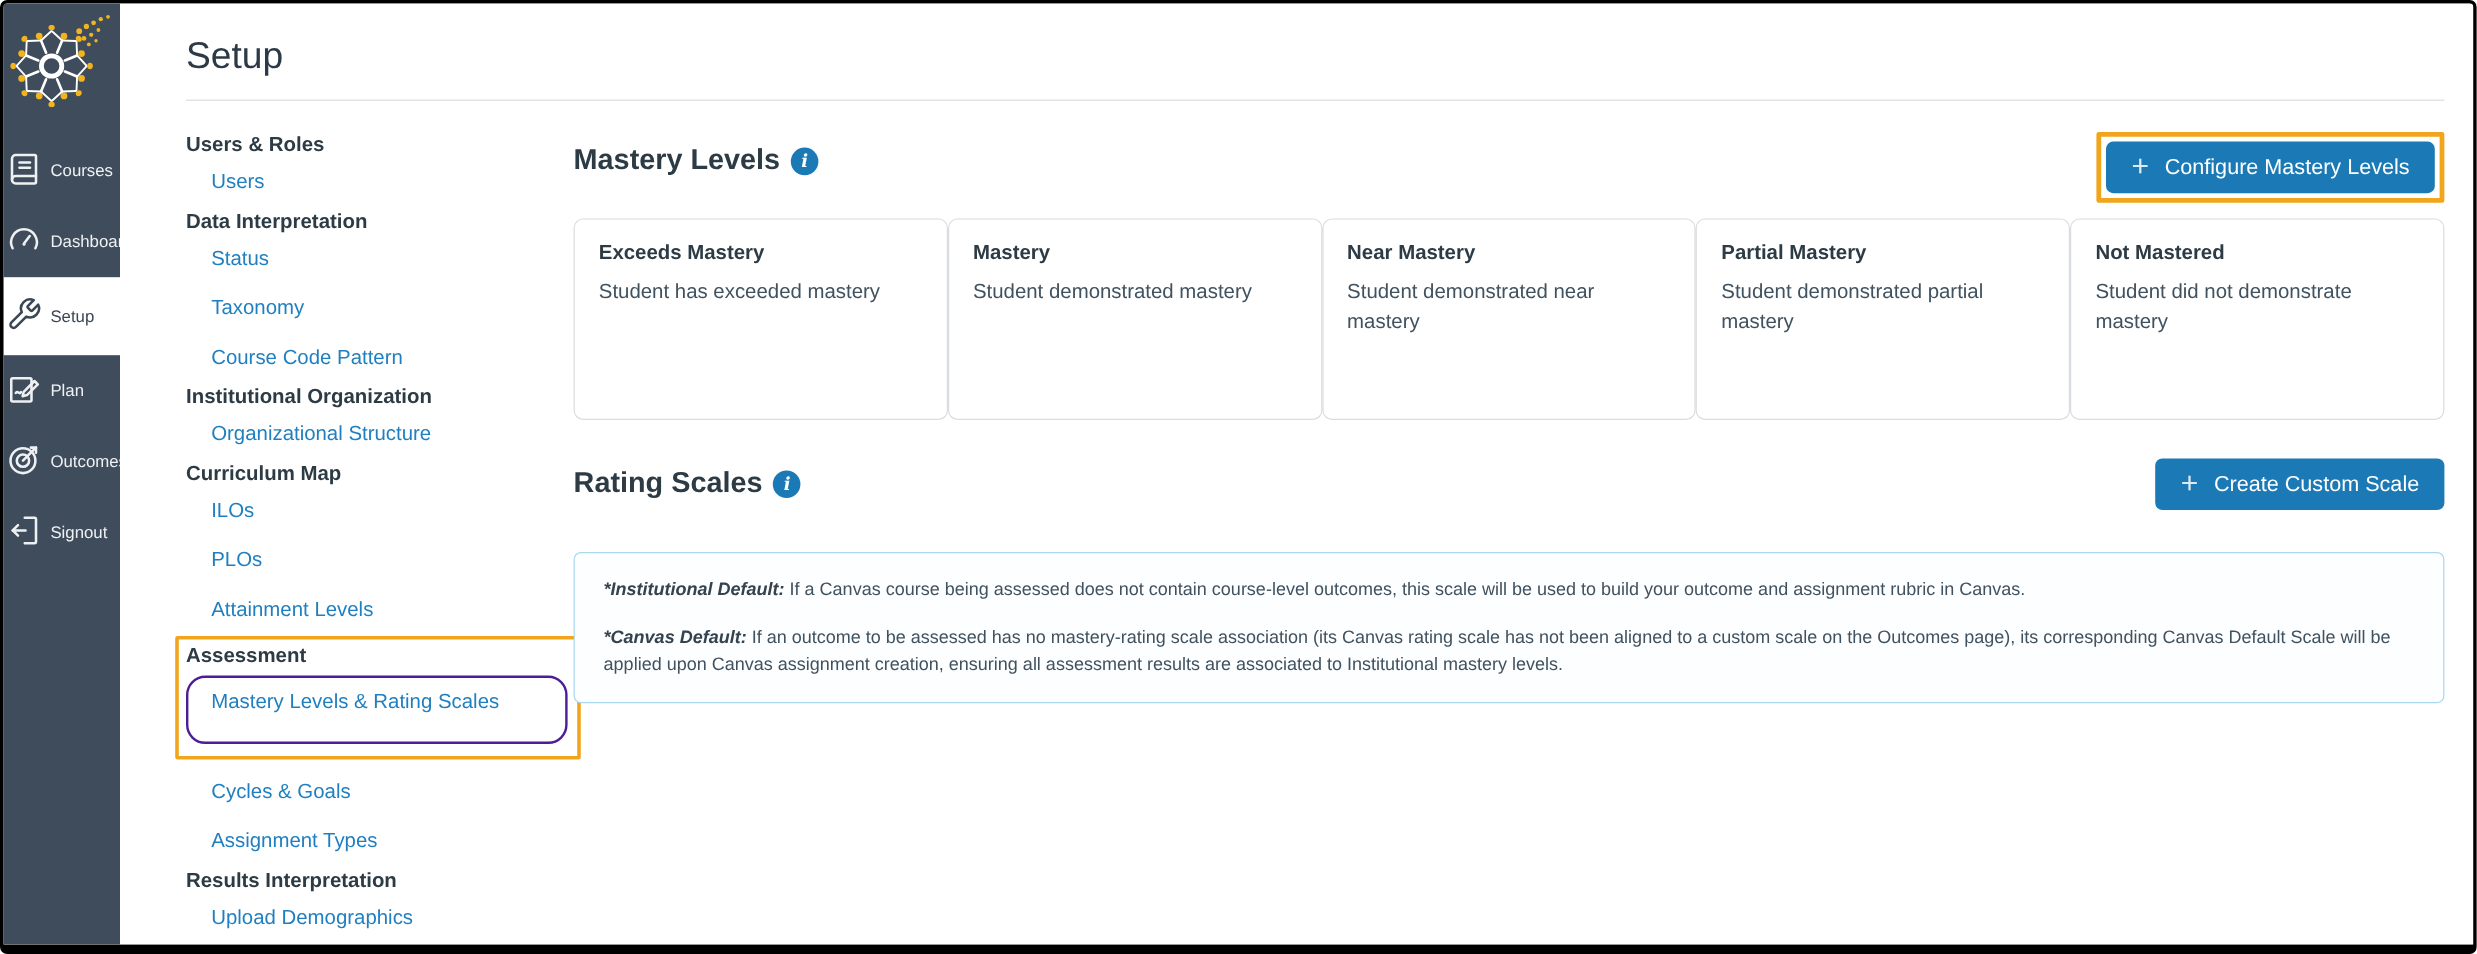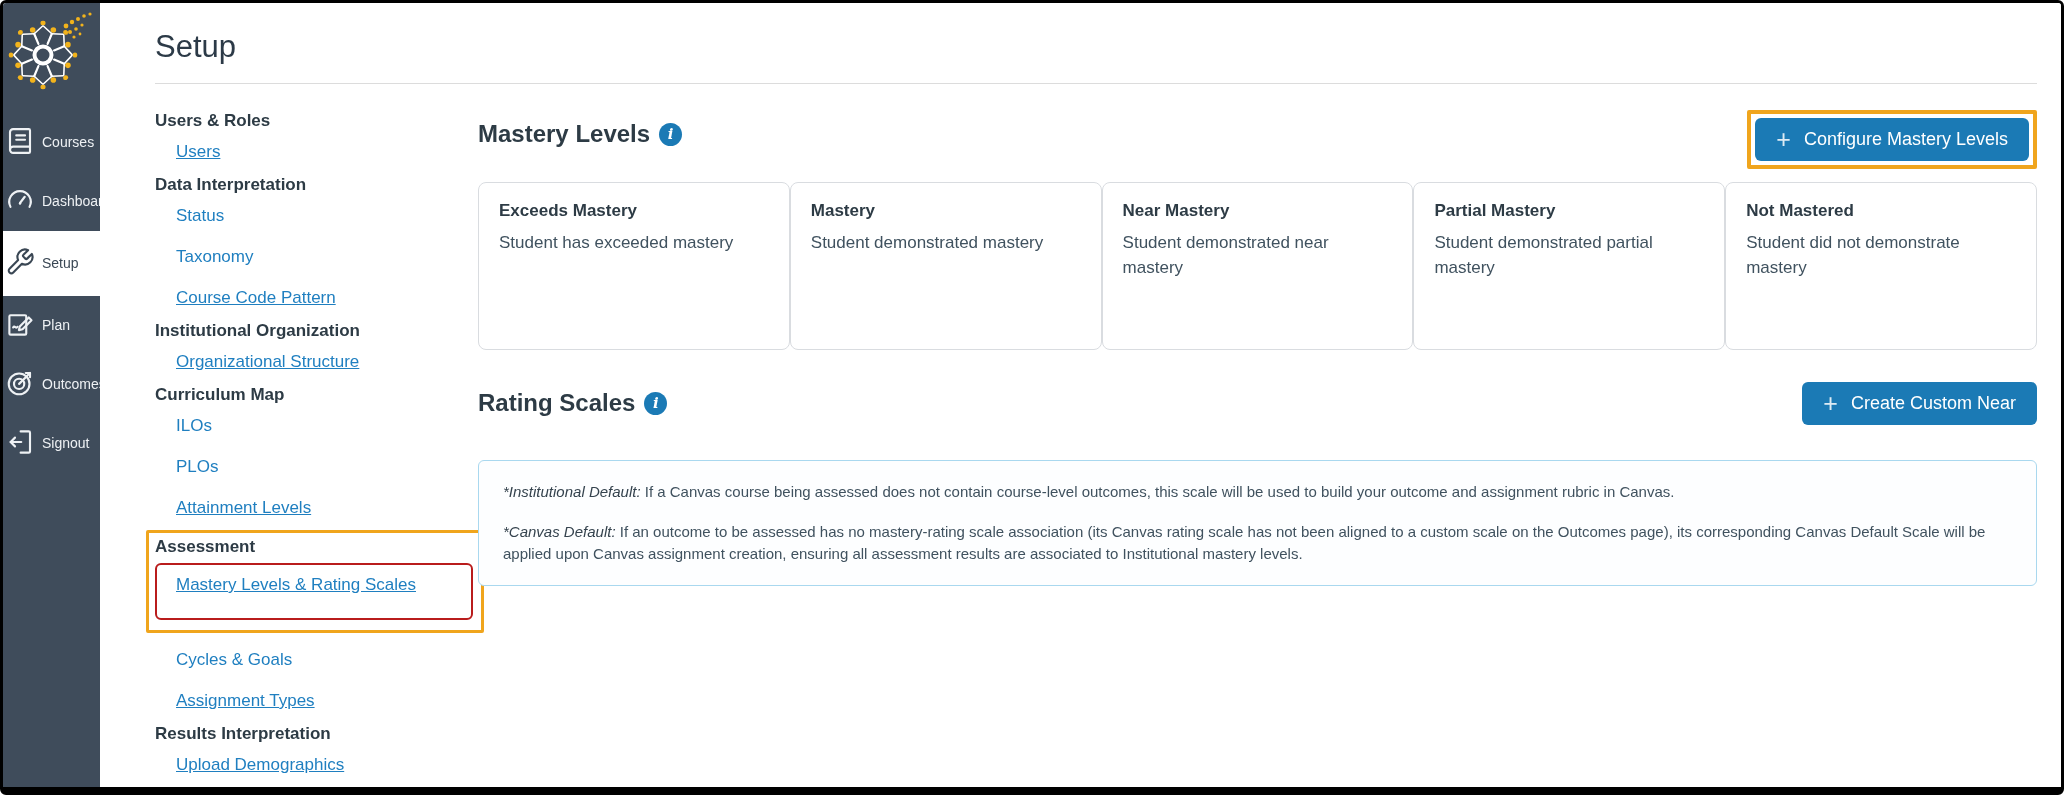--- a/index.html
+++ b/index.html
@@ -24,44 +24,44 @@
 
   
   .main{flex:1;background:#fff;padding:26px 24px 0 55px;min-width:0;overflow:hidden;}
   h1.page-title{font-size:31px;font-weight:400;color:#2c3a47;margin:0;padding-bottom:18px;border-bottom:1px solid #dcdcdc;}
   .columns{display:flex;margin-top:26px;justify-content:center;}
 
   
   .subnav{width:300px;flex-shrink:0;margin-right:23px;font-size:17px;}
   .nav-header{font-weight:700;color:var(--ink);margin:0 0 9px;line-height:22px;}
   .nav-link{display:block;color:var(--link-blue);margin:0 0 19px;padding-left:21px;line-height:22px;text-decoration:none;cursor:pointer;}
-  .nav-group .nav-link:last-of-type{margin-bottom:11px;text-decoration:underline;}
+  .nav-group .nav-link:last-of-type{margin-bottom:11px;}
   .orange-box{border:3px solid var(--highlight-orange);border-radius:2px;padding:3px 8px 10px 6px;margin:0 0 16px -9px;width:338px;}
   .orange-box .nav-header{margin:0 0 5px;}
-  .focus-box{border:2px solid #b91c1c;border-radius:6px;background:#fff;padding:9px 12px 10px 19px;}
+  .focus-box{border:2px solid #4c1d95;border-radius:16px;background:#fff;padding:9px 12px 10px 19px;}
   .focus-box .nav-link{margin:0;padding-left:0;line-height:1.35;}
 
   
   .content{flex:1;min-width:0;}
   .section-row{display:flex;justify-content:space-between;align-items:flex-start;}
   h2.section-heading{font-size:24px;font-weight:700;color:var(--ink);margin:0;line-height:1.2;display:flex;align-items:center;}
   .row1 h2{margin-top:10px;}
   .info-badge{display:inline-flex;align-items:center;justify-content:center;width:23px;height:23px;border-radius:50%;background:var(--button-blue);color:#fff;font-family:"DejaVu Serif",serif;font-style:italic;font-weight:700;font-size:15px;margin-left:9px;cursor:pointer;}
   .highlight-wrap{border:4px solid var(--highlight-orange);border-radius:2px;padding:4px;background:#fff;}
   .btn{display:inline-flex;align-items:center;background:var(--button-blue);color:#fff;border:none;border-radius:6px;font-family:inherit;font-size:18px;padding:11px 21px;cursor:pointer;white-space:nowrap;}
   .btn .plus{font-size:25px;font-weight:400;opacity:.85;line-height:18px;margin-right:13px;position:relative;top:-1px;}
   .cards{display:flex;margin-top:13px;}
   .card{flex:1;min-width:0;border:1px solid var(--card-border);border-radius:8px;background:#fff;padding:18px 20px;height:168px;}
   .card-title{font-size:17px;font-weight:700;color:var(--ink);margin:0 0 10px;}
   .card-desc{font-size:17px;color:var(--body-text);line-height:1.45;margin:0;}
   .row2{margin-top:32px;align-items:center;}
   .notes-box{margin-top:35px;border:1px solid var(--note-border);border-radius:6px;background:#fdfeff;padding:20px 24px;font-size:15px;line-height:22px;color:var(--body-text);}
   .notes-box p{margin:0 0 18px;}
   .notes-box p:last-child{margin-bottom:0;}
-  .note-label{font-weight:400;font-style:italic;color:#35434e;}
+  .note-label{font-weight:700;font-style:italic;color:#35434e;}
 </style>
 </head>
 <body>
 
 <div class="frame">
   <div class="app">
 
     <aside class="sidebar">
       <div class="logo">
         <svg id="logo-svg" viewBox="0 0 92 86">
@@ -270,21 +270,21 @@
             </div>
           </div>
 
           <div class="section-row row2">
             <h2 class="section-heading">
               <span>Rating Scales</span>
               <span class="info-badge">i</span>
             </h2>
             <button class="btn">
               <span class="plus">+</span>
-              <span>Create Custom Near</span>
+              <span>Create Custom Scale</span>
             </button>
           </div>
 
           <div class="notes-box">
             <p>
               <span class="note-label">*Institutional Default:</span><span> If a Canvas course being assessed does not contain course-level outcomes, this scale will be used to build your outcome and assignment rubric in Canvas.</span>
             </p>
             <p>
               <span class="note-label">*Canvas Default:</span><span> If an outcome to be assessed has no mastery-rating scale association (its Canvas rating scale has not been aligned to a custom scale on the Outcomes page), its corresponding Canvas Default Scale will be applied upon Canvas assignment creation, ensuring all assessment results are associated to Institutional mastery levels.</span>
             </p>

